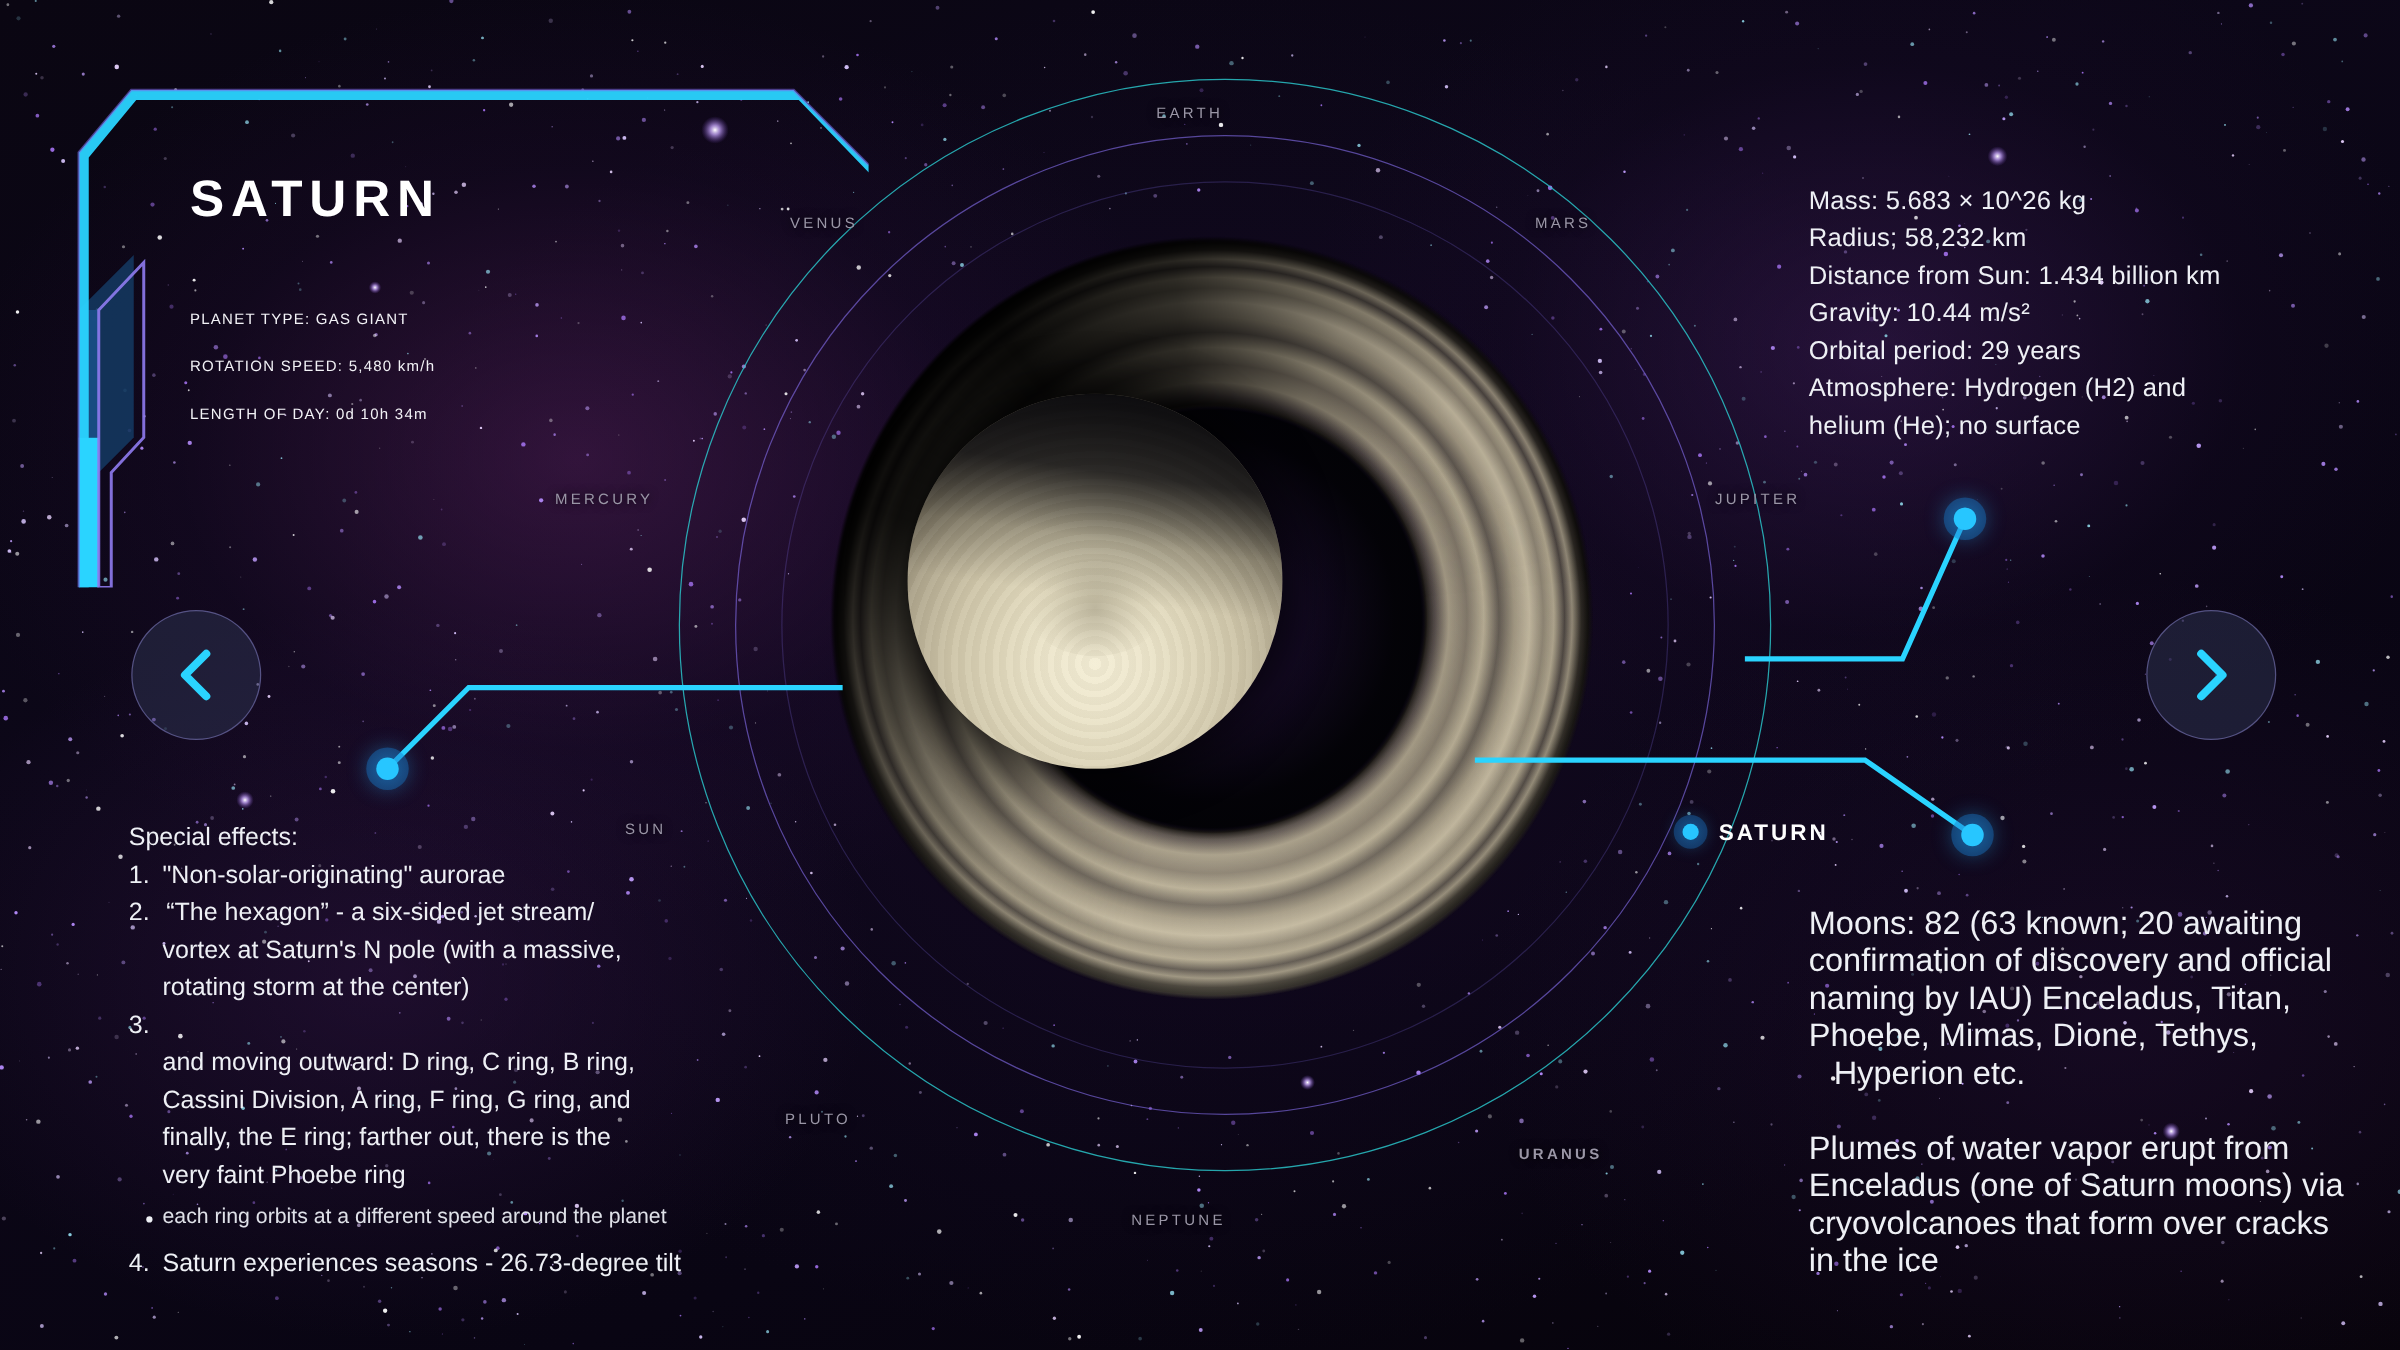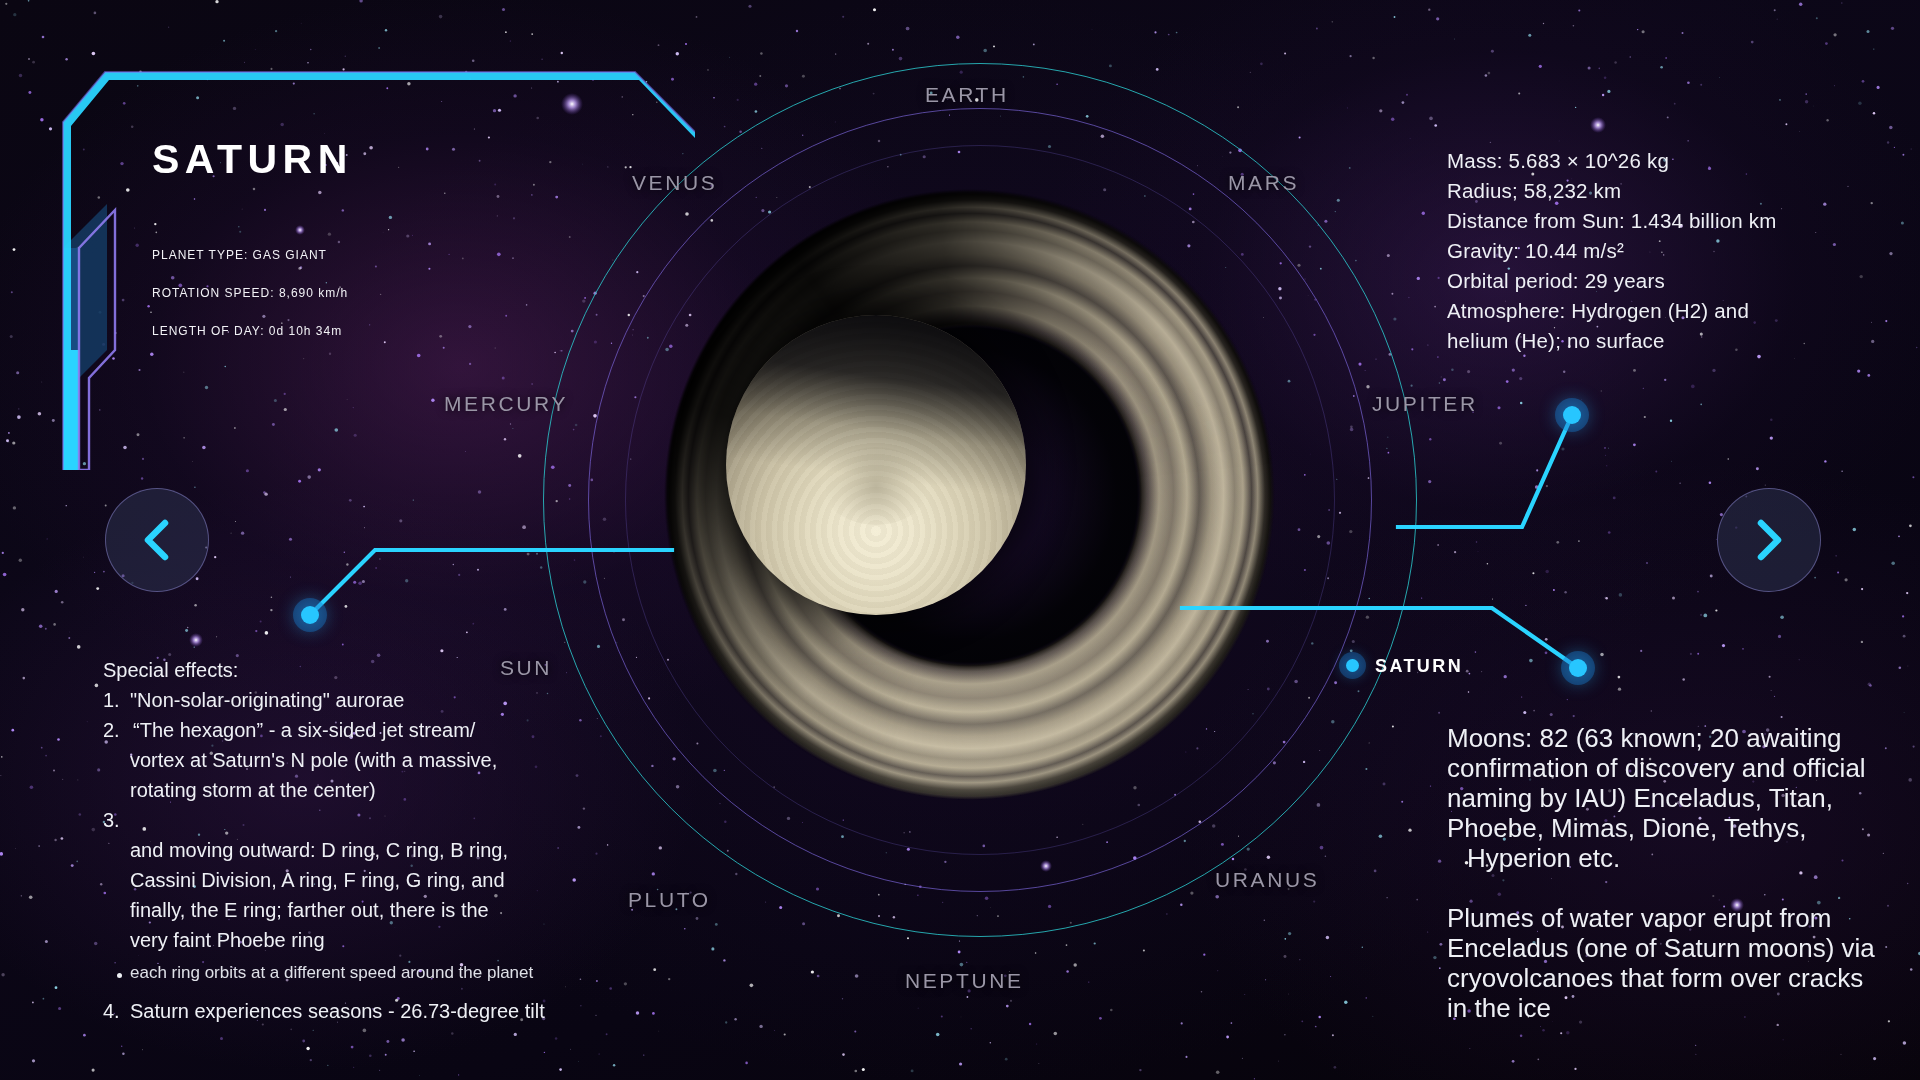--- a/index.html
+++ b/index.html
@@ -134,21 +134,21 @@
     background: linear-gradient(188deg, rgba(4,4,8,0.94) 0%, rgba(6,6,10,0.78) 24%, rgba(0,0,0,0.22) 40%, rgba(0,0,0,0) 54%);
   }
 
   
   #hud-frame { position:absolute; left:55px; top:50px; width:640px; height:420px; }
 
   
   .orbit-label {
     position:absolute;
     color: #9a96a6;
-    font-size: 21px;
+    font-size: 12px;
     letter-spacing: 2.6px;
     font-weight: 400;
     white-space: nowrap;
     text-shadow: 0 0 8px rgba(0,0,0,0.9);
   }
   #title {
     position:absolute; left:152px; top:136px;
     color:#ffffff; font-size:41px; font-weight:700;
     letter-spacing: 5.5px;
   }
@@ -1498,21 +1498,21 @@
     <polygon points="8,198 52,154 52,300 8,344" fill="#143a63" opacity="0.85"></polygon>
     <rect x="8" y="300" width="16" height="120" fill="#2ad4ff"></rect>
     <polygon points="8,198 24,198 24,300 8,300" fill="#1a4f86" opacity="0.9"></polygon>
     <path d="M8,420 L8,72 L50,22 L580,22 L640,82 L640,88 L584,30 L54,30 L16,76 L16,420 Z" fill="#2ad4ff" opacity="0.95"></path>
     <path d="M24,420 L24,198 L60,160 L60,300 L34,328 L34,420 Z" fill="none" stroke="#8f7bf0" stroke-width="2.4" opacity="0.9"></path>
     <path d="M8,420 L8,72 L50,22 L580,22 L640,82" fill="none" stroke="#7b6aea" stroke-width="2" opacity="0.55"></path>
   </svg>
 
   <div id="title">SATURN</div>
   <div class="spec-line" style="top:248px;">PLANET TYPE: GAS GIANT</div>
-  <div class="spec-line" style="top:286px;">ROTATION SPEED: 8,690 km/h</div>
+  <div class="spec-line" style="top:286px;">ROTATION SPEED: 5,480 km/h</div>
   <div class="spec-line" style="top:324px;">LENGTH OF DAY: 0d 10h 34m</div>
 
   <div class="stat-line" style="top:149px;">Mass: 5.683 × 10^26 kg</div>
   <div class="stat-line" style="top:179px;">Radius; 58,232 km</div>
   <div class="stat-line" style="top:209px;">Distance from Sun: 1.434 billion km</div>
   <div class="stat-line" style="top:239px;">Gravity: 10.44 m/s²</div>
   <div class="stat-line" style="top:269px;">Orbital period: 29 years</div>
   <div class="stat-line" style="top:299px;">Atmosphere: Hydrogen (H2) and</div>
   <div class="stat-line" style="top:329px;">helium (He); no surface</div>
 
@@ -1575,16 +1575,16 @@
   </div>
 
   <div id="orbit-labels">
       <div class="orbit-label" style="left: 925px; top: 83px;">EARTH</div>
       <div class="orbit-label" style="left: 632px; top: 171px;">VENUS</div>
       <div class="orbit-label" style="left: 1228px; top: 171px;">MARS</div>
       <div class="orbit-label" style="left: 444px; top: 392px;">MERCURY</div>
       <div class="orbit-label" style="left: 1372px; top: 392px;">JUPITER</div>
       <div class="orbit-label" style="left: 500px; top: 656px;">SUN</div>
       <div class="orbit-label" style="left: 628px; top: 888px;">PLUTO</div>
-      <div class="orbit-label" style="left: 1215px; top: 868px;">URANUS</div>
+      <div class="orbit-label" style="left: 1215px; top: 916px; font-weight: bold;">URANUS</div>
       <div class="orbit-label" style="left: 905px; top: 969px;">NEPTUNE</div>
     </div>
 </div>
 
 </body></html>

